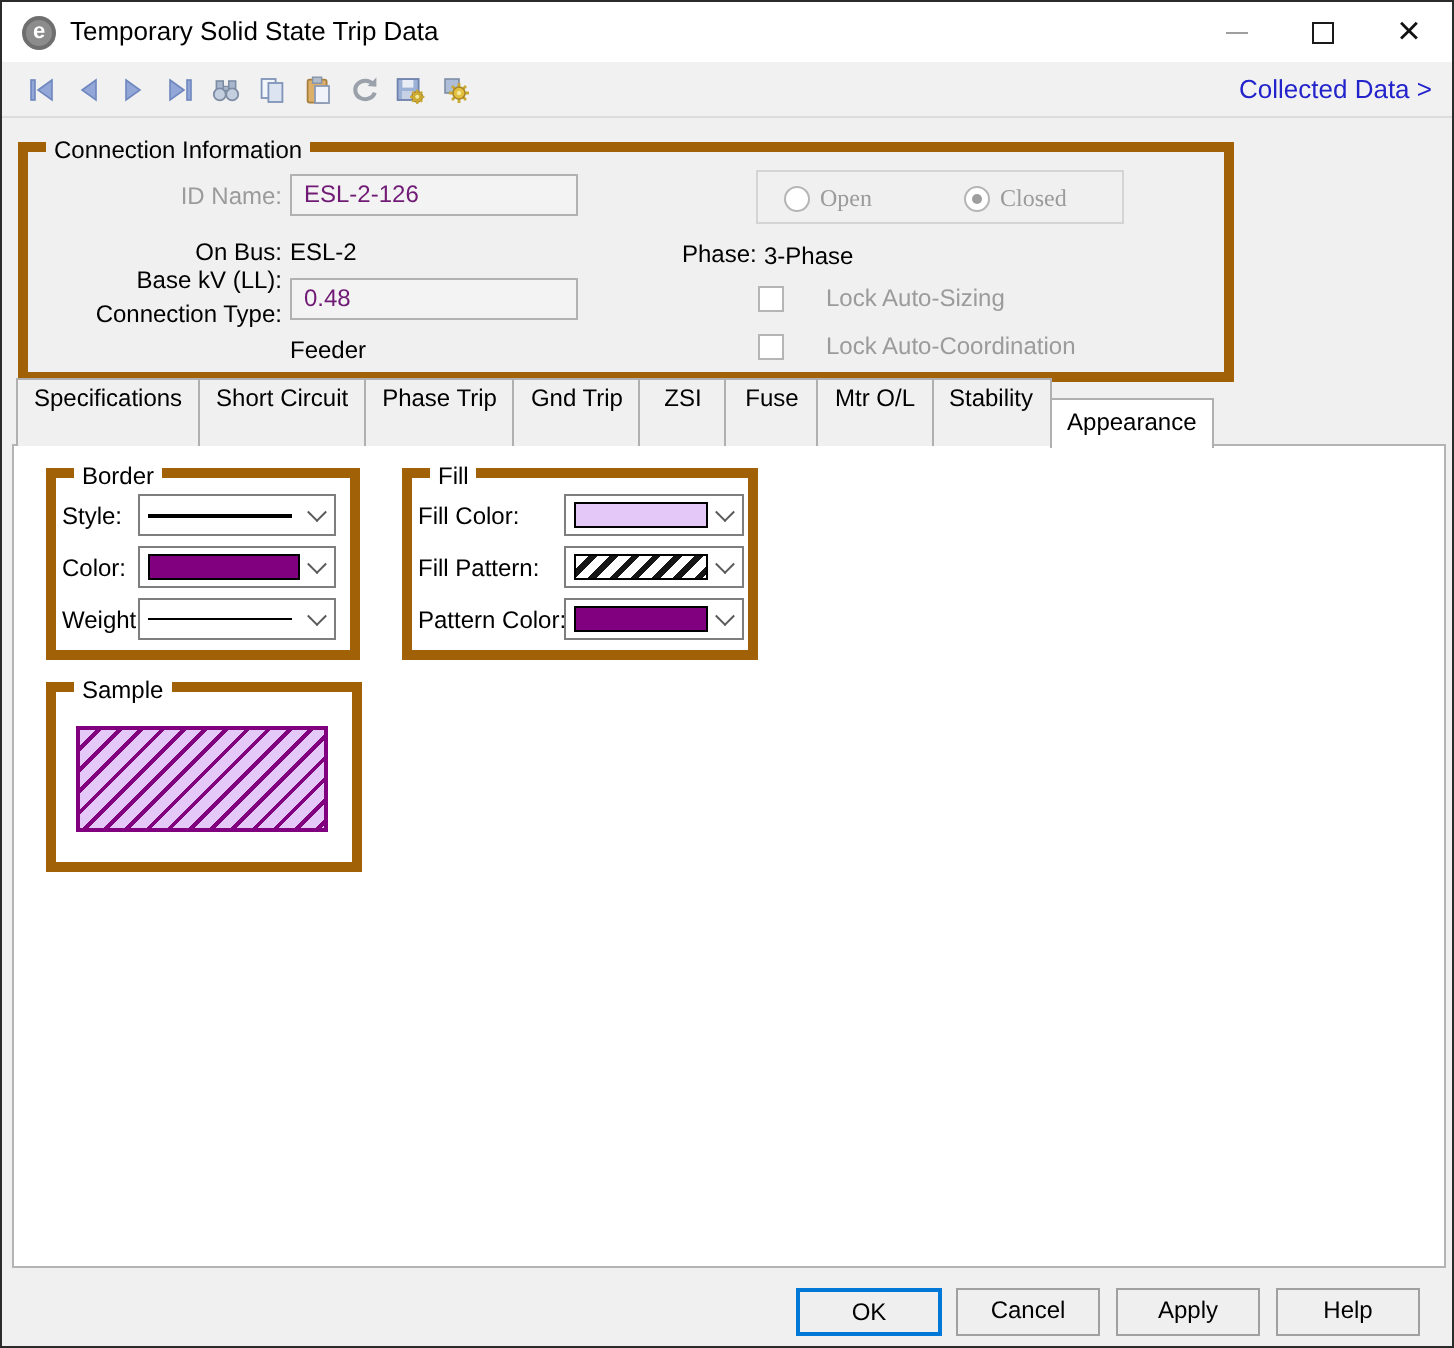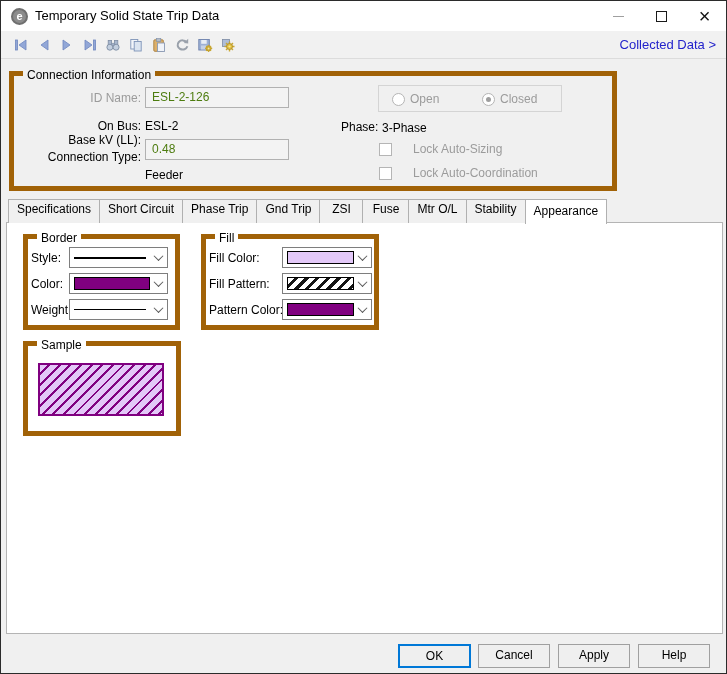--- a/index.html
+++ b/index.html
@@ -46,44 +46,44 @@
     background:#f0f0f0; line-height:15px; white-space:nowrap;
   }
   .on-white .group-label { background:#ffffff; }
 
   
   .lbl { position:absolute; height:16px; line-height:16px; white-space:nowrap; }
   .lbl-right { text-align:right; width:132px; left:8px; }
   .lbl-gray { color:#9b9b9b; }
   .textbox {
     position:absolute; left:144px; width:144px; height:21px;
-    background:#f3f3f3; border:1px solid #b1b1b1; color:#4d7c0f;
+    background:#f3f3f3; border:1px solid #b1b1b1; color:#701a75;
     line-height:19px; padding-left:6px; font-size:12px;
   }
   .value { position:absolute; left:144px; height:16px; line-height:16px; }
 
-  .radio-box { position:absolute; left:377px; top:84px; width:184px; height:27px; border:1px solid #d4d4d4; }
+  .radio-box { position:absolute; left:377px; top:84px; width:184px; height:27px; border:1px solid #d4d4d4;font-family:Liberation Serif, serif; }
   .radio-item { position:absolute; top:6px; display:flex; align-items:center; gap:5px; color:#9b9b9b; }
   .radio-circle {
     width:13px; height:13px; border-radius:50%; background:#fff; border:1px solid #b5b5b5;
     display:flex; align-items:center; justify-content:center;
   }
   .radio-dot { width:5px; height:5px; border-radius:50%; background:#9e9e9e; }
 
   .check-item { position:absolute; left:378px; display:flex; align-items:center; gap:21px; color:#9b9b9b; }
   .check-box { width:13px; height:13px; background:#fff; border:1px solid #b5b5b5; }
 
   
   .tab-panel {
     position:absolute; left:5px; top:221px; width:717px; height:412px;
     background:#ffffff; border:1px solid #b4b4b4;
   }
   .tab-strip { position:absolute; left:7px; top:197px; height:25px; display:flex; align-items:flex-end; z-index:3; }
   .tab {
-    height:24px; line-height:19px; padding:0 8px; text-align:center;
+    height:34px; line-height:19px; padding:0 8px; text-align:center;
     background:#f0f0f0; border:1px solid #b0b0b0; border-bottom:none; margin-right:-1px;
     white-space:nowrap; cursor:pointer;
   }
   .tab:nth-child(5){ min-width:44px; }
   .tab:nth-child(6){ min-width:47px; }
   .tab:nth-child(7){ min-width:48px; }
   .tab:nth-child(8){ min-width:52px; }
   .tab.active {
     height:25px; line-height:23px; background:#ffffff; position:relative; z-index:4; margin-bottom:-1px;
   }

